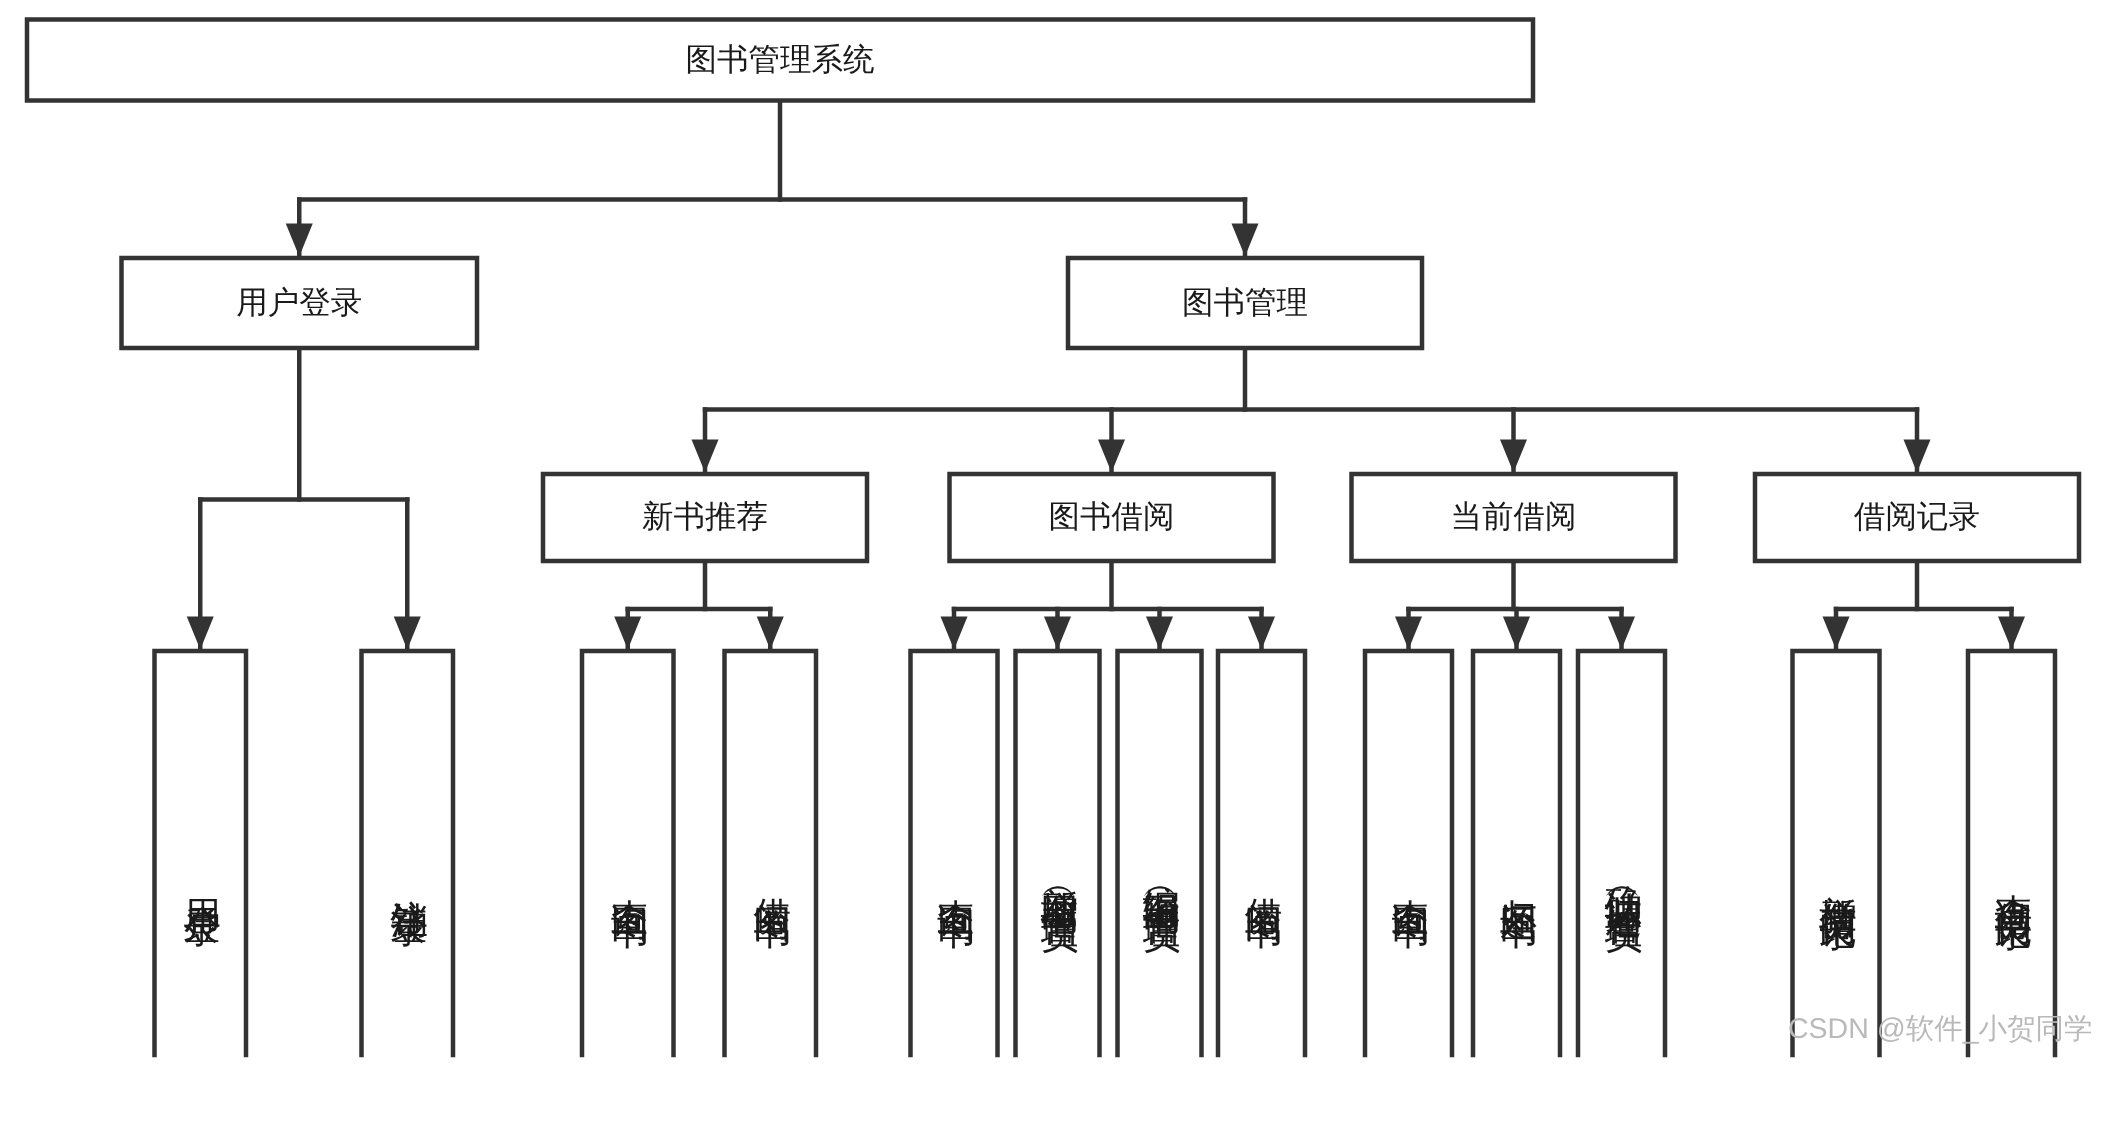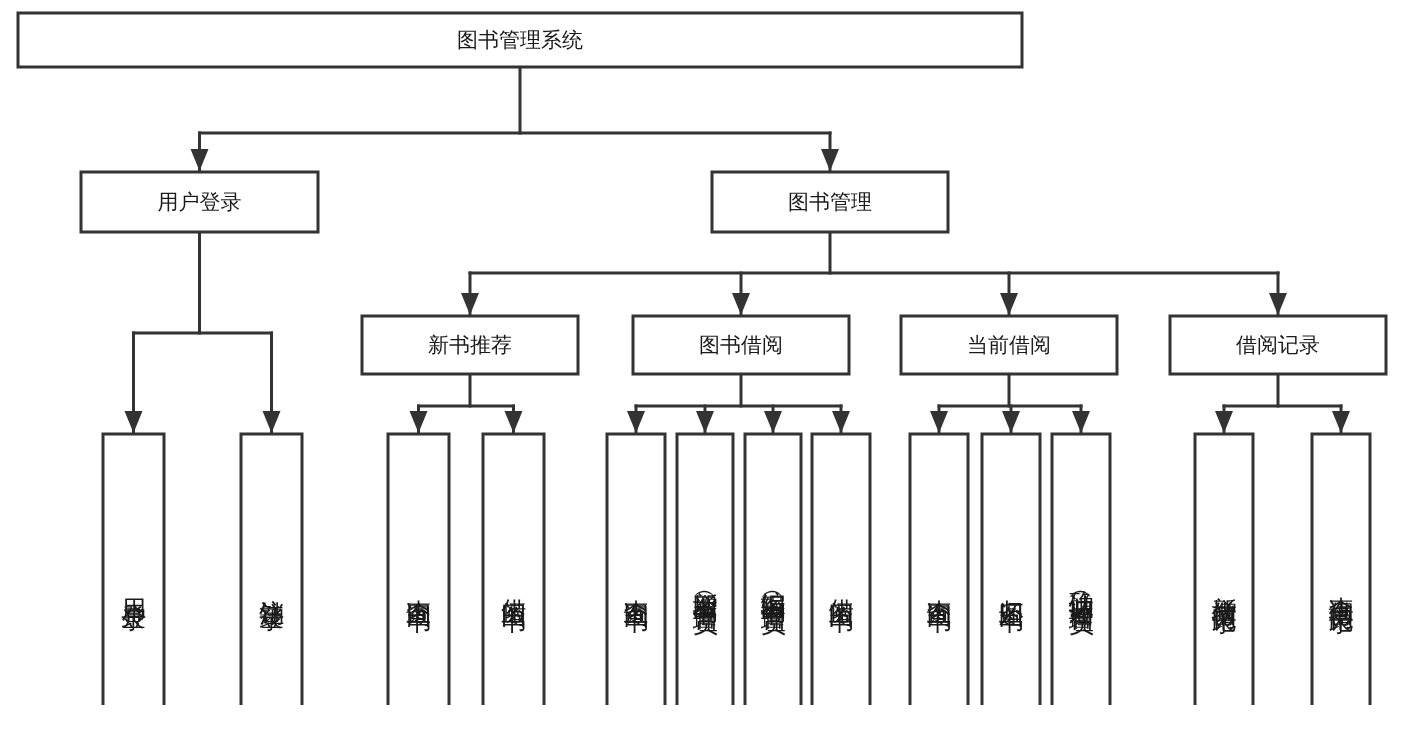--- a/index.html
+++ b/index.html
@@ -177,13 +177,14 @@
       <div class="vlabel" style="left: 677px; top: 434px; width: 56px; height: 301px;">新增图书（管理员）</div>
       <div class="vlabel" style="left: 745px; top: 434px; width: 56px; height: 301px;">编辑图书（管理员）</div>
       <div class="vlabel" style="left: 812px; top: 434px; width: 58px; height: 301px;">借阅图书</div>
       <div class="vlabel" style="left: 910px; top: 434px; width: 58px; height: 301px;">查询图书</div>
       <div class="vlabel" style="left: 982px; top: 434px; width: 58px; height: 301px;">归还图书</div>
       <div class="vlabel" style="left: 1052px; top: 434px; width: 58px; height: 301px;">确认归还（管理员）</div>
       <div class="vlabel" style="left: 1195px; top: 434px; width: 58px; height: 301px;">新增借阅记录</div>
       <div class="vlabel" style="left: 1312px; top: 434px; width: 58px; height: 301px;">查询借阅记录</div>
     </div>
 
+  <div class="watermark">CSDN @软件_小贺同学</div>
 </div>
 
 </body></html>

